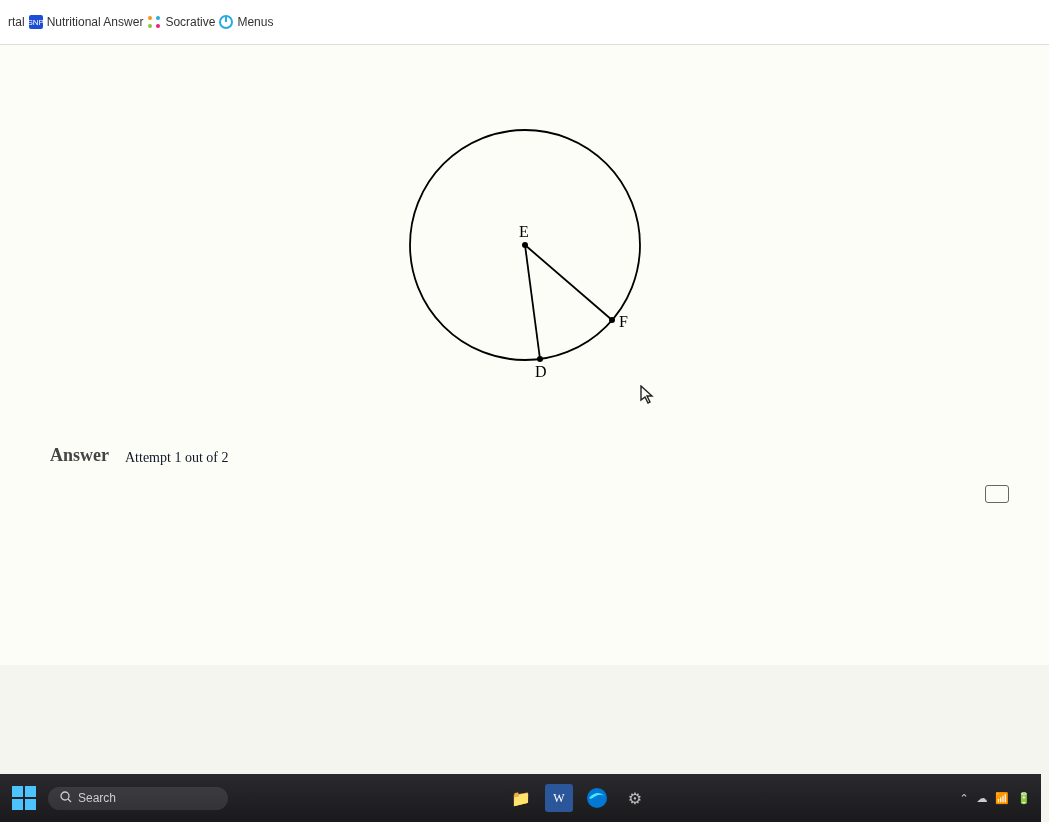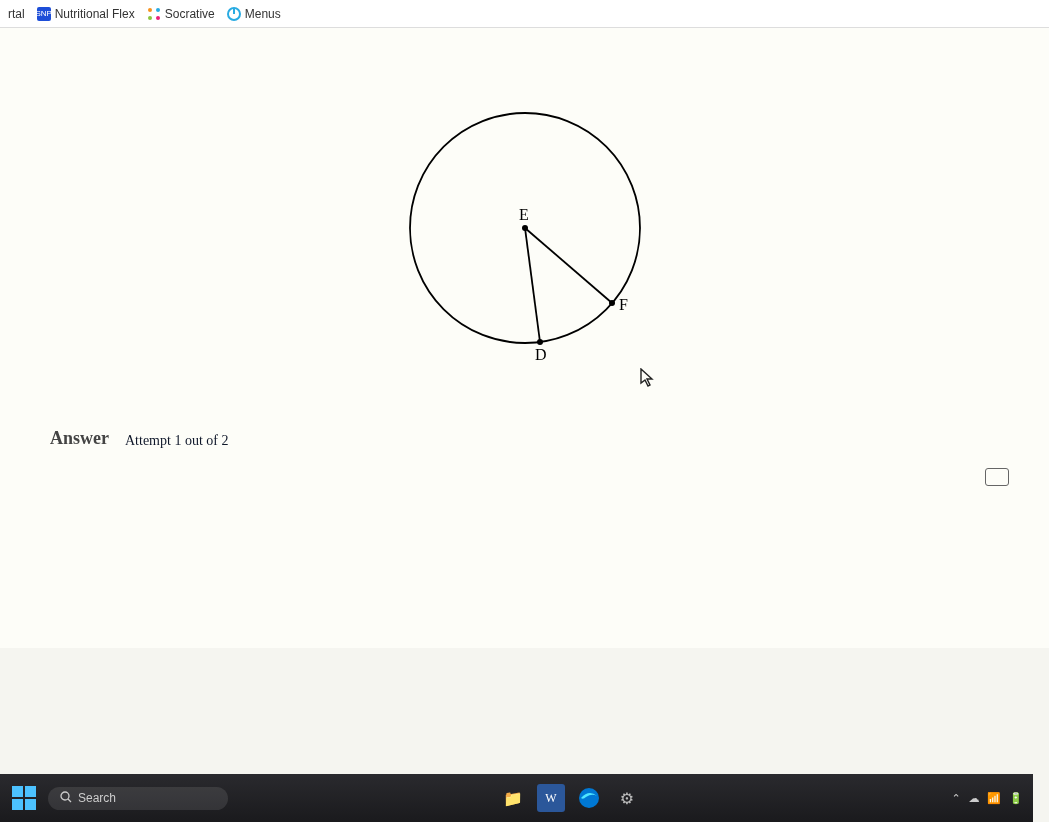--- a/index.html
+++ b/index.html
@@ -5,27 +5,27 @@
     * { margin: 0; padding: 0; box-sizing: border-box; }
     body {
       font-family: Georgia, 'Times New Roman', serif;
       background: #f5f5f0;
       width: 1049px;
       height: 822px;
       overflow: hidden;
       position: relative;
     }
     .bookmarks-bar {
-      height: 28px;
+      height: 45px;
       background: #fff;
       border-bottom: 1px solid #ddd;
       display: flex;
       align-items: center;
       padding: 0 8px;
-      gap: 12px;
+      gap: 4px;
       font-family: -apple-system, 'Segoe UI', sans-serif;
       font-size: 12px;
       color: #333;
     }
     .bookmark-item {
       display: flex;
       align-items: center;
       gap: 4px;
       cursor: pointer;
     }
@@ -122,21 +122,21 @@
       top: 440px;
       width: 24px;
       height: 18px;
       border: 1.5px solid #666;
       border-radius: 3px;
     }
     .taskbar {
       position: absolute;
       bottom: 0;
       left: 0;
-      right: 16px;
+      right: 8px;
       height: 48px;
       background: linear-gradient(180deg, #2a2a2e, #1a1a1d);
       display: flex;
       align-items: center;
       padding: 0 12px;
       gap: 12px;
     }
     .win-start {
       width: 24px;
       height: 24px;
@@ -186,21 +186,21 @@
   </style>
 </head>
 <body>
 
 <div class="bookmarks-bar">
   <div class="bookmark-item">
     <span>rtal</span>
   </div>
   <div class="bookmark-item">
     <span class="bookmark-icon" style="background:#1d4ed8;color:#fff;border-radius:2px;font-size:8px;">SNP</span>
-    <span>Nutritional Flex</span>
+    <span>Nutritional Answer</span>
   </div>
   <div class="bookmark-item">
     <span class="bookmark-icon">
       <svg width="14" height="14" viewBox="0 0 14 14">
           <circle cx="3" cy="3" r="2" fill="#f7931e"></circle>
           <circle cx="11" cy="3" r="2" fill="#29abe2"></circle>
           <circle cx="3" cy="11" r="2" fill="#8cc63f"></circle>
           <circle cx="11" cy="11" r="2" fill="#ed1e79"></circle>
         </svg>
     </span>

